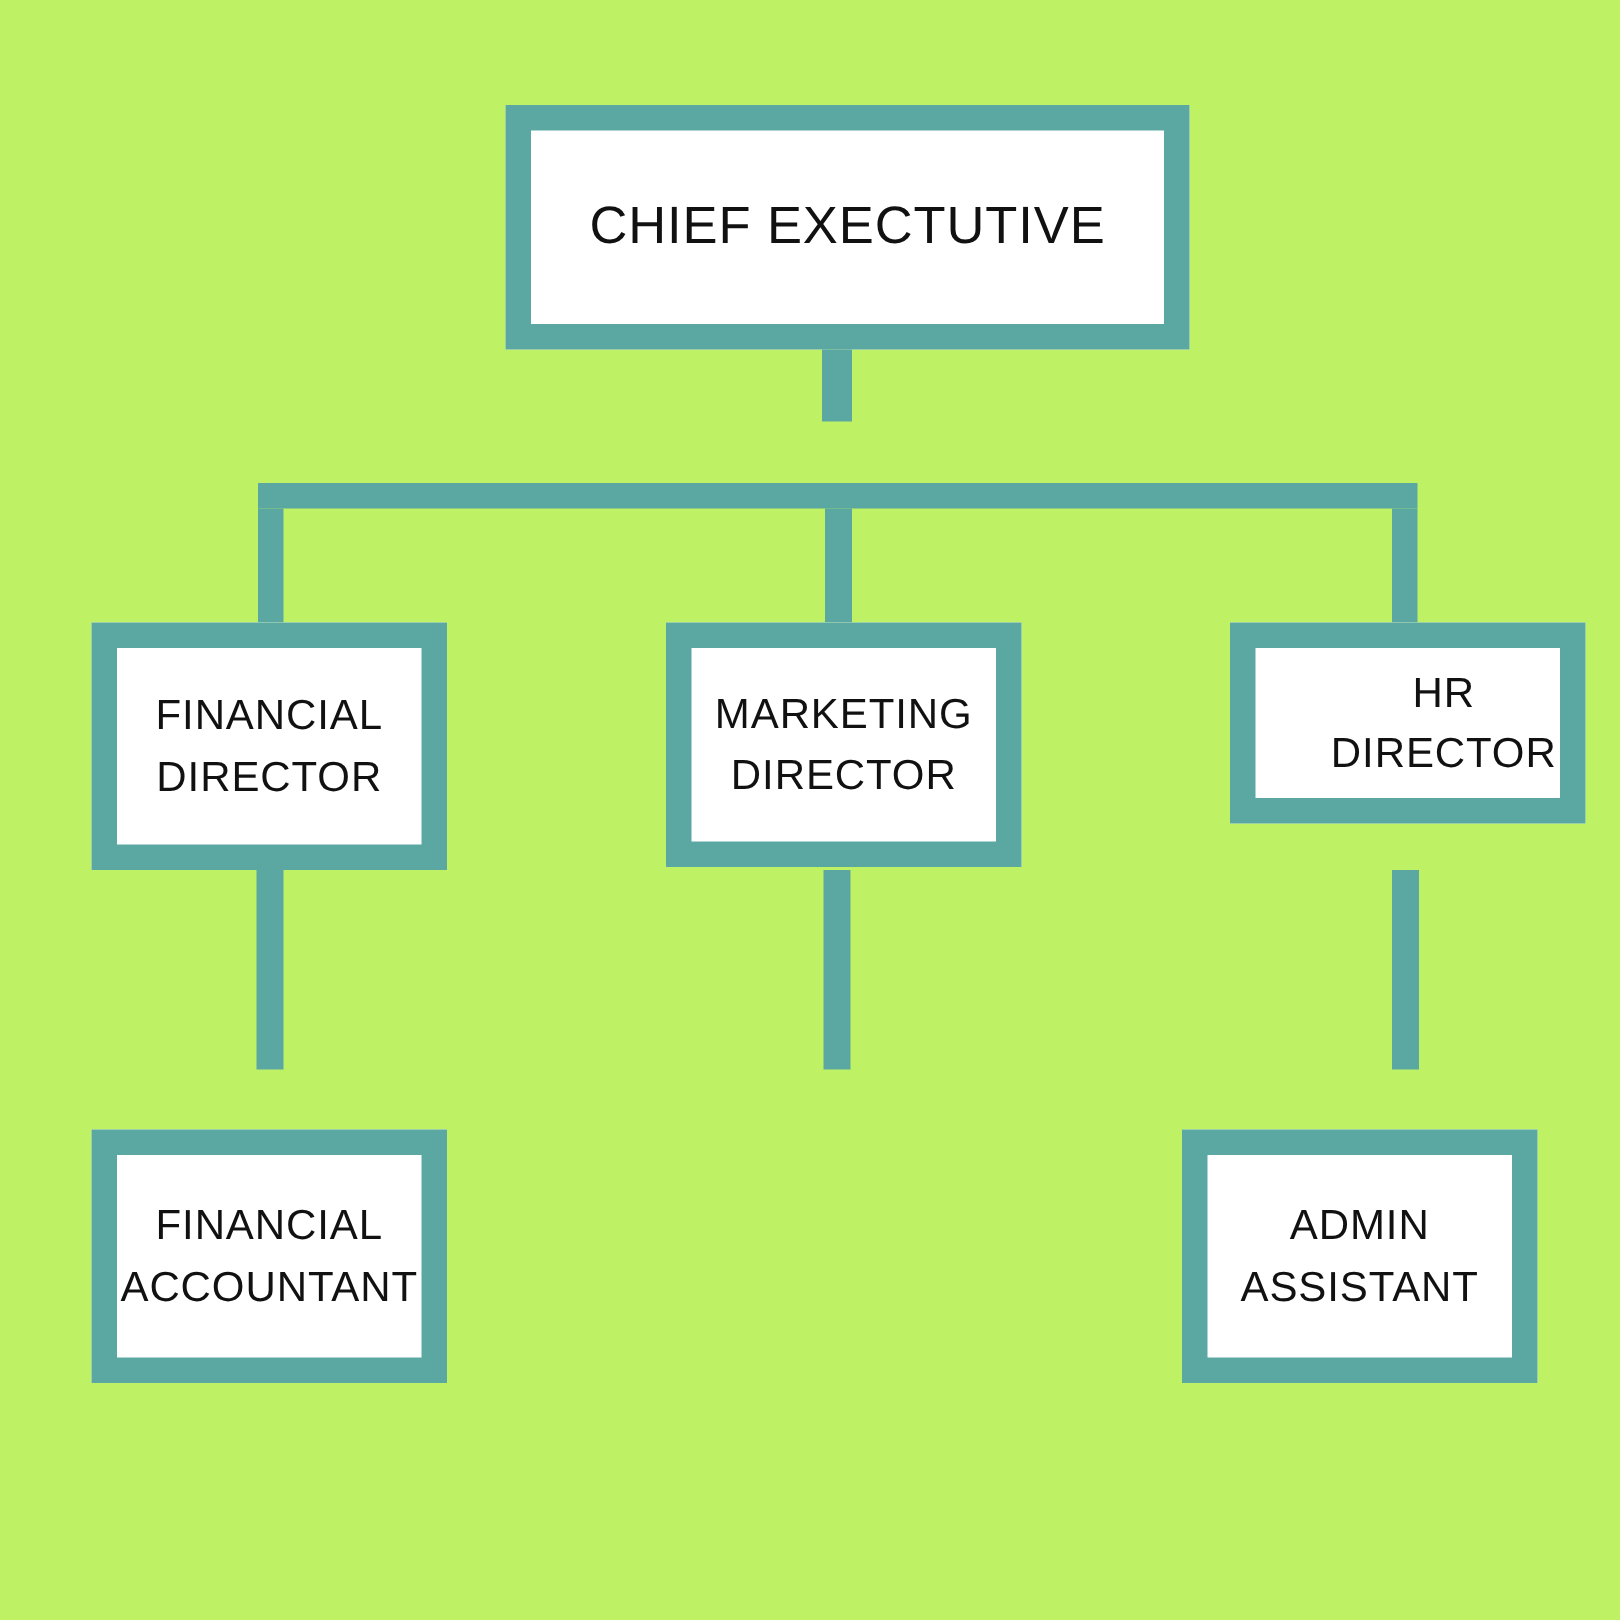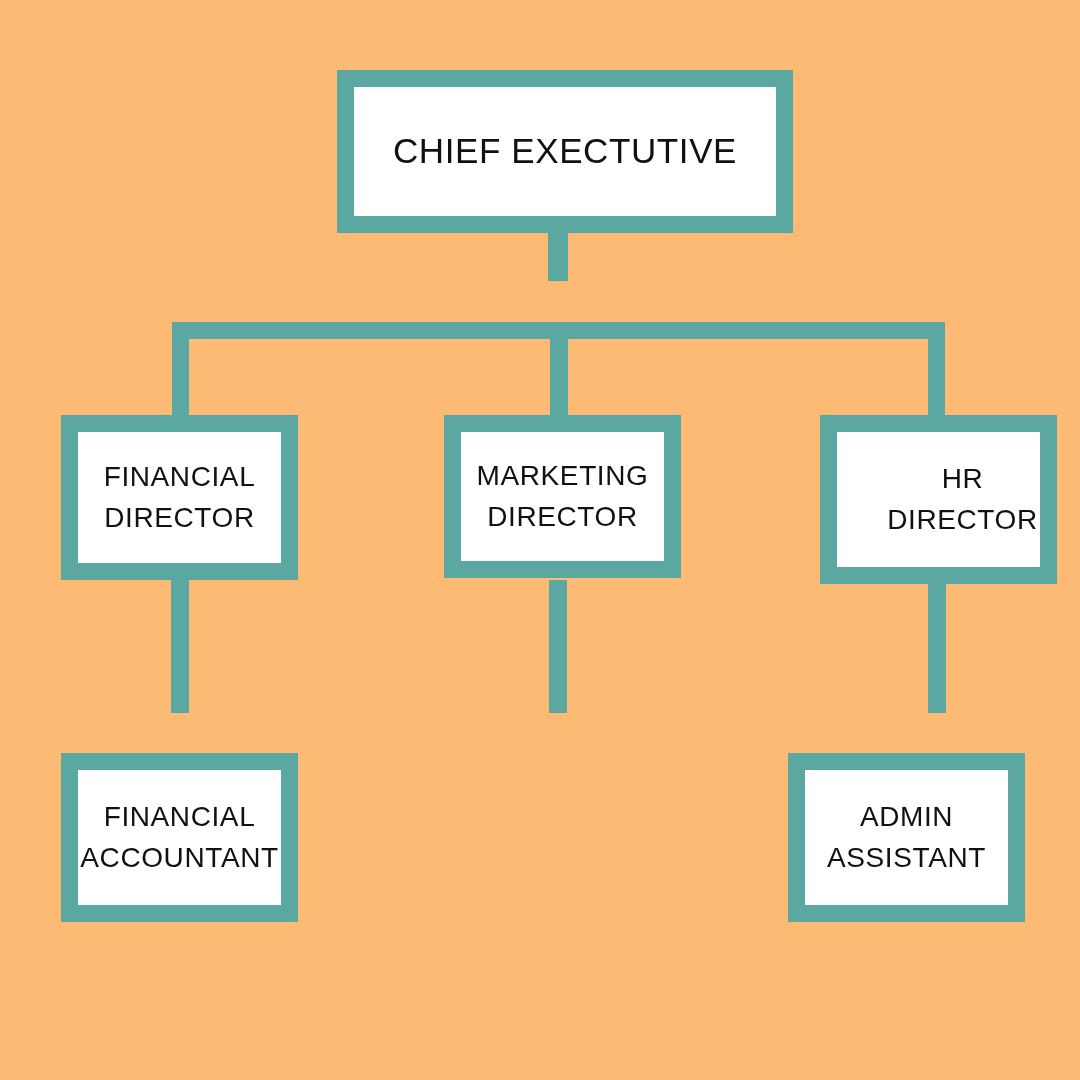--- a/index.html
+++ b/index.html
@@ -39,34 +39,34 @@
   #node-chief-executive    { left: 337px; top: 70px;  width: 456px; height: 163px; }
 
   #connector-chief-stub    { left: 548px; top: 233px; width: 20px;  height: 48px; }
   #connector-horizontal-bar{ left: 172px; top: 322px; width: 773px; height: 17px; }
   #connector-drop-left     { left: 172px; top: 339px; width: 17px;  height: 76px; }
   #connector-drop-center   { left: 550px; top: 339px; width: 18px;  height: 76px; }
   #connector-drop-right    { left: 928px; top: 339px; width: 17px;  height: 76px; }
 
   #node-financial-director { left: 61px;  top: 415px; width: 237px; height: 165px; }
   #node-marketing-director { left: 444px; top: 415px; width: 237px; height: 163px; }
-  #node-hr-director        { left: 820px; top: 415px; width: 237px; height: 169px; padding-left: 48px; }
+  #node-hr-director        { left: 820px; top: 415px; width: 237px; height: 134px; padding-left: 48px; }
 
   #connector-financial-line{ left: 171px; top: 580px; width: 18px;  height: 133px; }
   #connector-marketing-line{ left: 549px; top: 580px; width: 18px;  height: 133px; }
   #connector-hr-line       { left: 928px; top: 580px; width: 18px;  height: 133px; }
 
   #node-financial-accountant { left: 61px;  top: 753px; width: 237px; height: 169px; }
   #node-sales-manager        { left: 444px; top: 753px; width: 237px; height: 169px; }
   #node-admin-assistant      { left: 788px; top: 753px; width: 237px; height: 169px; }
 </style>
 </head>
 <body>
 
-<div class="canvas" style="--accent: #5BA8A2; background: #fdba74;">
+<div class="canvas" style="--accent: #5BA8A2; background: #bef264;">
 
   <div class="org-node" id="node-chief-executive">
     <span class="node-label root-label">CHIEF EXECTUTIVE</span>
   </div>
 
   <div class="connector" id="connector-chief-stub"></div>
   <div class="connector" id="connector-horizontal-bar"></div>
   <div class="connector" id="connector-drop-left"></div>
   <div class="connector" id="connector-drop-center"></div>
   <div class="connector" id="connector-drop-right"></div>

